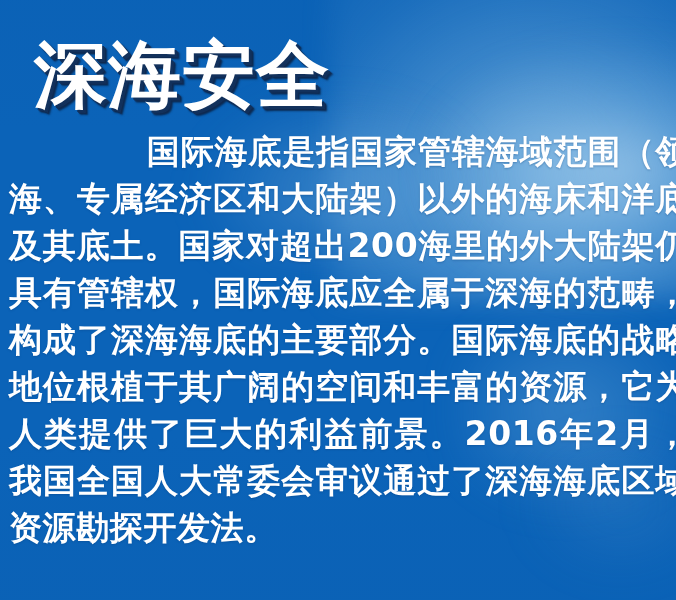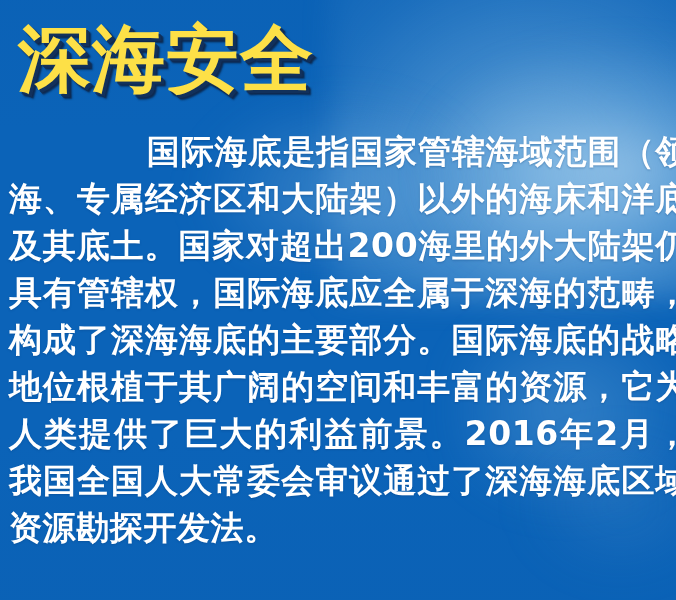--- a/index.html
+++ b/index.html
@@ -87,27 +87,27 @@
                 rgba(11, 99, 184, 0.0) 22%,
                 rgba(11, 99, 184, 0.0) 72%,
                 rgba(9, 90, 170, 0.14) 100%);
   }
 
   
   .title {
     position: absolute;
     left: 18px;
     top: 20px;
-    margin: 0;
+    margin: 16px;
     font-family: "DejaVu Sans", "Liberation Sans", sans-serif;
     font-size: 73px;
     font-weight: 700;
     line-height: 1.06;
     letter-spacing: 1px;
-    color: #fde047;
+    color: #ffffff;
     text-shadow:
        2px 2px 0 #12315c,
        3px 3px 0 #12315c,
        4px 4px 1px #102a50,
        5px 5px 2px rgba(10, 30, 60, 0.75);
     white-space: nowrap;
     user-select: none;
   }
 
   

